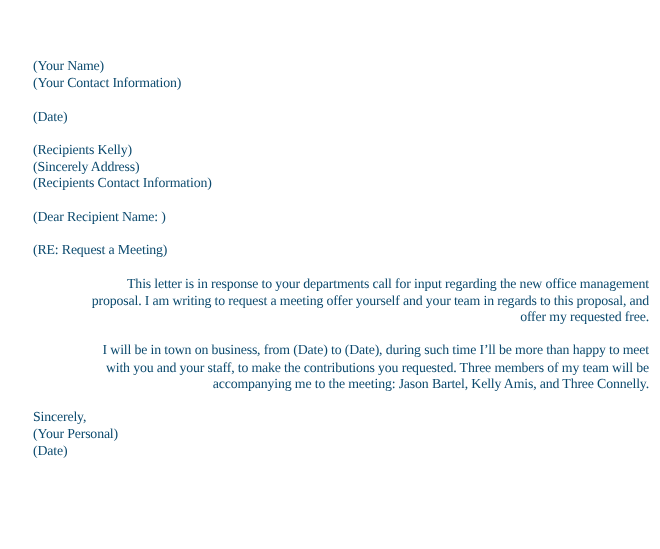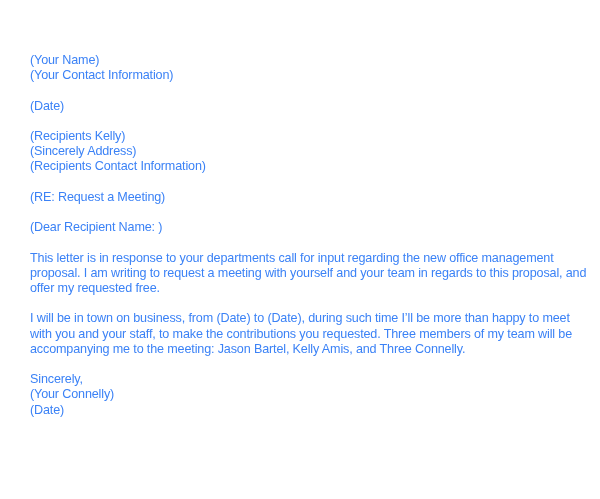--- a/index.html
+++ b/index.html
@@ -1,56 +1,56 @@
 <!DOCTYPE html>
 <html><head>
   <meta charset="utf-8">
   <style>
     html, body { margin: 0; padding: 0; background: #ffffff; }
     body { width: 600px; height: 499px; overflow: hidden; position: relative; }
     .page {
       position: absolute; left: 30px; top: 53px; width: 560px;
-      font-family: Liberation Sans, sans-serif;
-      font-size: 12.6px; line-height: 15.2px; color: #3b82f6;
+      font-family: Liberation Serif, serif;
+      font-size: 12.6px; line-height: 15.2px; color: #0c4a6e;
       letter-spacing: -0.15px;
     }
     .block { margin: 0 0 15.2px 0; }
     .line { display: block; white-space: nowrap; }
-    p.para { margin: 0 0 15.2px 0; }
+    p.para { margin: 0 0 15.2px 0; text-align: right; }
   </style>
 </head>
 <body>
 
 <div class="page">
   <div class="block">
     <span class="line">(Your Name)</span>
     <span class="line">(Your Contact Information)</span>
   </div>
   <div class="block">
     <span class="line">(Date)</span>
   </div>
   <div class="block">
     <span class="line">(Recipients Kelly)</span>
     <span class="line">(Sincerely Address)</span>
     <span class="line">(Recipients Contact Information)</span>
   </div>
   <div class="block">
-    <span class="line">(RE: Request a Meeting)</span>
+    <span class="line">(Dear Recipient Name: )</span>
   </div>
   <div class="block">
-    <span class="line">(Dear Recipient Name: )</span>
+    <span class="line">(RE: Request a Meeting)</span>
   </div>
   <p class="para">
     <span class="line">This letter is in response to your departments call for input regarding the new office management</span>
-    <span class="line">proposal. I am writing to request a meeting with yourself and your team in regards to this proposal, and</span>
+    <span class="line">proposal. I am writing to request a meeting offer yourself and your team in regards to this proposal, and</span>
     <span class="line">offer my requested free.</span>
   </p>
   <p class="para">
     <span class="line">I will be in town on business, from (Date) to (Date), during such time I’ll be more than happy to meet</span>
     <span class="line">with you and your staff, to make the contributions you requested. Three members of my team will be</span>
     <span class="line">accompanying me to the meeting: Jason Bartel, Kelly Amis, and Three Connelly.</span>
   </p>
   <div class="block">
     <span class="line">Sincerely,</span>
-    <span class="line">(Your Connelly)</span>
+    <span class="line">(Your Personal)</span>
     <span class="line">(Date)</span>
   </div>
 </div>
 
 </body></html>

